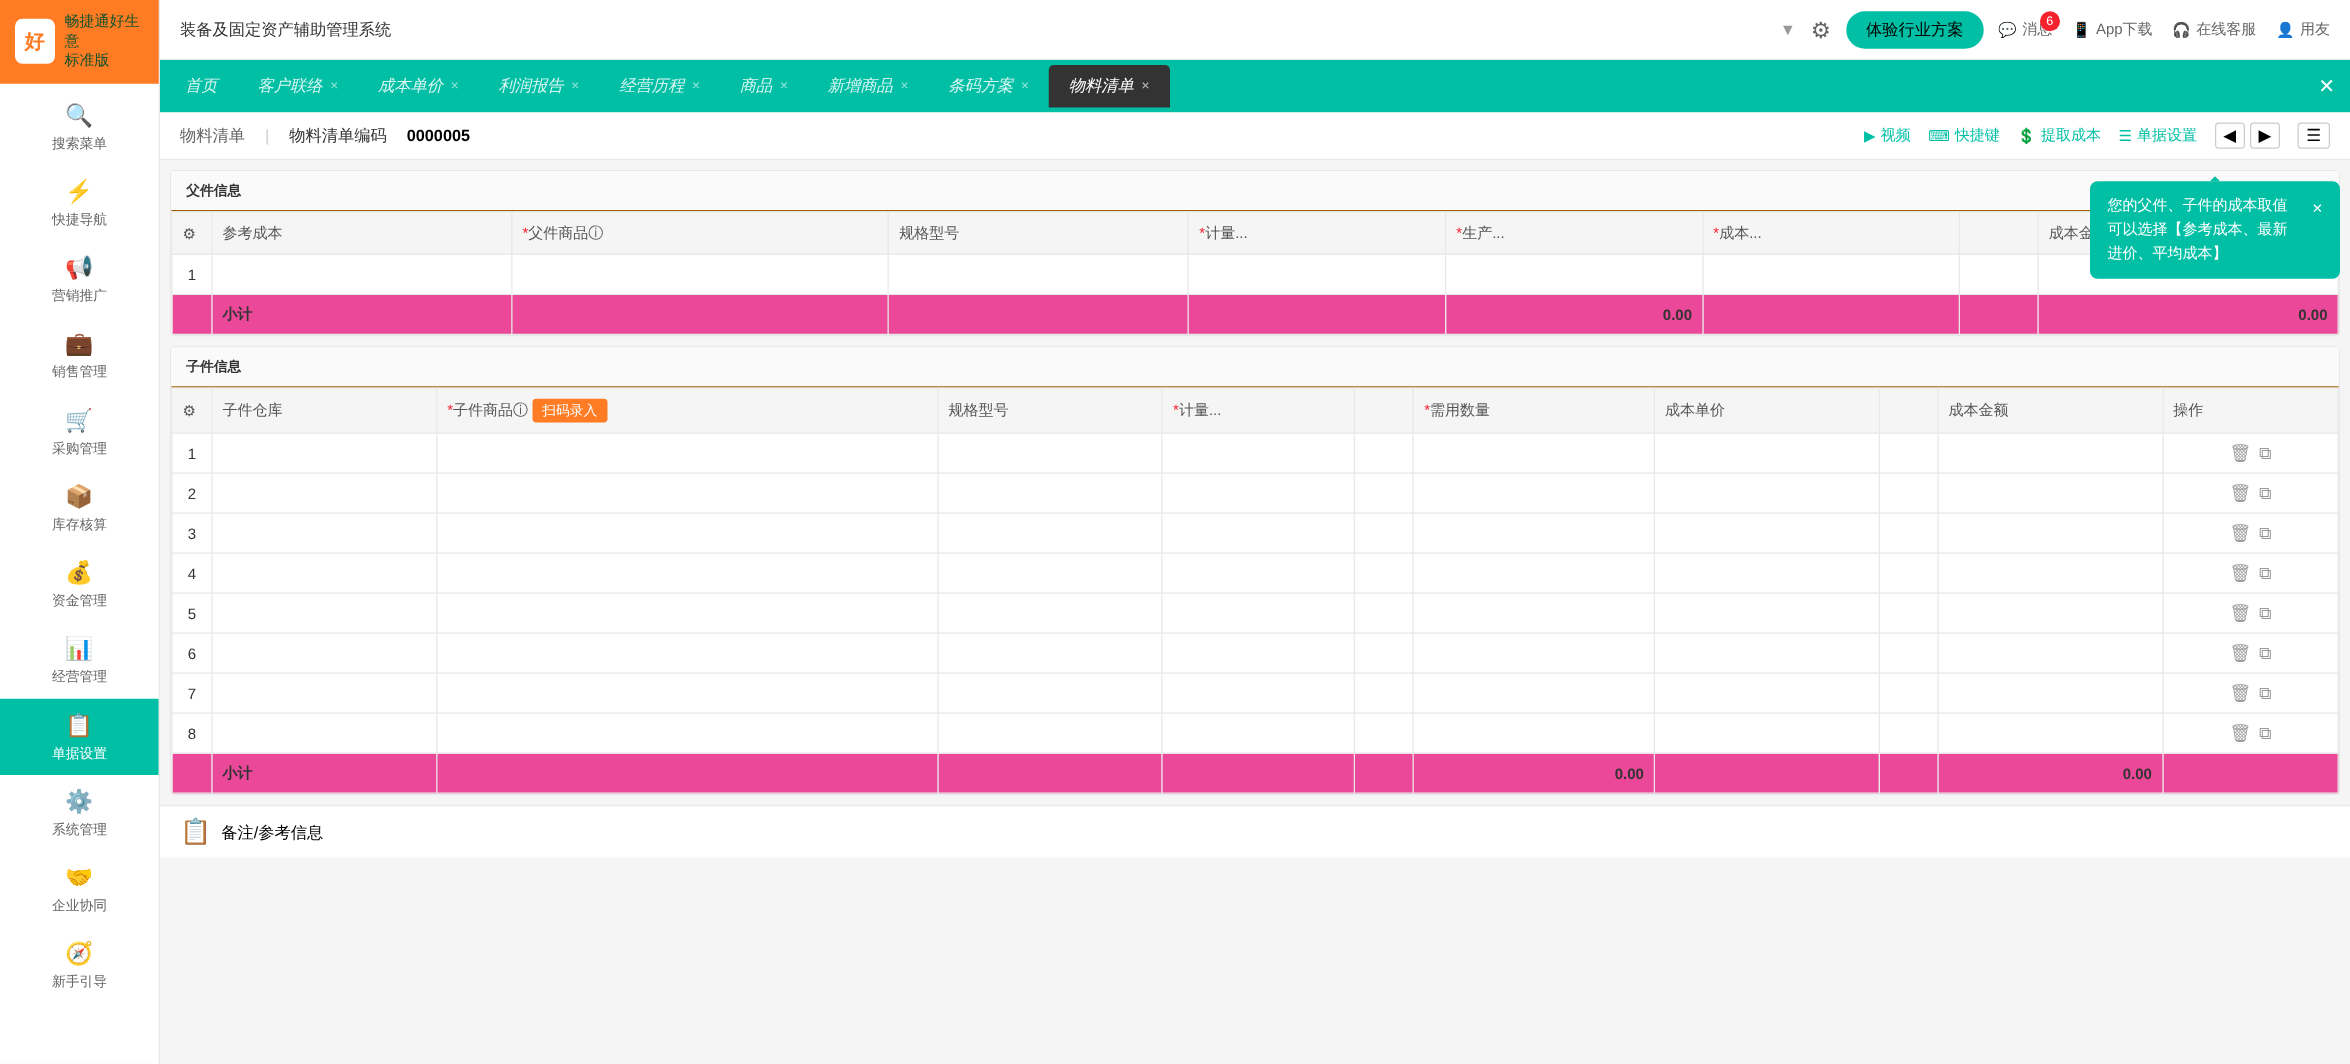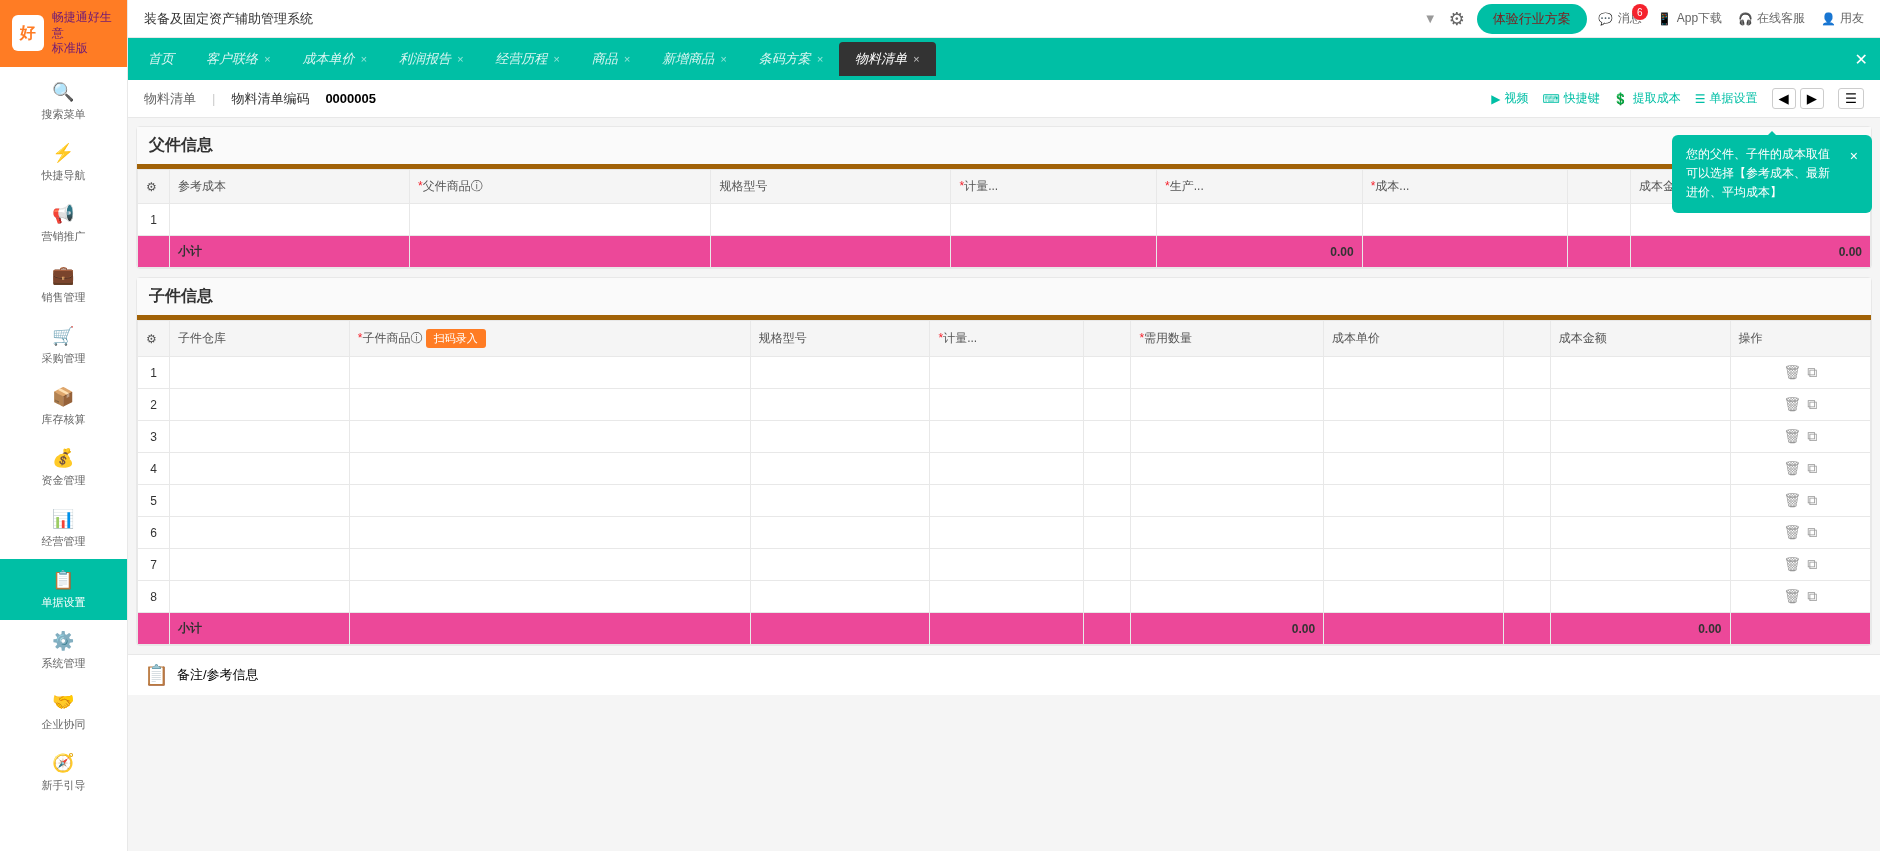--- a/index.html
+++ b/index.html
@@ -2,34 +2,34 @@
 <html><head>
   <meta charset="utf-8">
   <style>
     * { box-sizing: border-box; margin: 0; padding: 0; }
     body { font-family: 'Microsoft YaHei', Arial, sans-serif; font-size: 13px; background: #f5f5f5; display: flex; height: 851px; overflow: hidden; }
 
     
     .sidebar { width: 128px; background: #fff; display: flex; flex-direction: column; border-right: 1px solid #e8e8e8; flex-shrink: 0; }
     .sidebar-logo { background: #ff7c24; padding: 10px 12px; display: flex; align-items: center; gap: 8px; min-height: 50px; }
     .sidebar-logo-icon { width: 36px; height: 36px; background: #fff; border-radius: 6px; display: flex; align-items: center; justify-content: center; color: #ff7c24; font-size: 16px; font-weight: bold; }
-    .sidebar-logo-text { color: #701a75; font-size: 12px; line-height: 1.3; }
+    .sidebar-logo-text { color: #14532d; font-size: 12px; line-height: 1.3; }
     .sidebar-nav { flex: 1; overflow-y: auto; padding: 4px 0; }
     .sidebar-item { display: flex; flex-direction: column; align-items: center; padding: 10px 4px; cursor: pointer; color: #666; font-size: 11px; gap: 4px; }
     .sidebar-item.active { color: #fff; background: #00bfa5; }
     .sidebar-item-icon { font-size: 18px; }
     .sidebar-item-label { text-align: right; }
 
     
     .main { flex: 1; display: flex; flex-direction: column; overflow: hidden; }
 
     
-    .topbar { background: #fff; height: 38px; display: flex; align-items: center; padding: 0 16px; border-bottom: 1px solid #e8e8e8; gap: 12px; }
+    .topbar { background: #fff; height: 48px; display: flex; align-items: center; padding: 0 16px; border-bottom: 1px solid #e8e8e8; gap: 12px; }
     .topbar-title { font-size: 13px; color: #333; flex: 1; }
-    .topbar-btn { background: #00bfa5; color: #7f1d1d; border: none; padding: 6px 16px; border-radius: 20px; cursor: pointer; font-size: 13px; }
+    .topbar-btn { background: #00bfa5; color: #000000; border: none; padding: 6px 16px; border-radius: 20px; cursor: pointer; font-size: 13px; }
     .topbar-gear { color: #666; font-size: 18px; cursor: pointer; }
     .topbar-right { display: flex; align-items: center; gap: 16px; margin-left: auto; }
     .topbar-right-item { display: flex; align-items: center; gap: 4px; color: #666; font-size: 12px; cursor: pointer; position: relative; }
     .badge { background: #f5222d; color: #fff; border-radius: 10px; font-size: 10px; padding: 0 4px; min-width: 16px; height: 16px; display: flex; align-items: center; justify-content: center; position: absolute; top: -6px; right: -6px; }
 
     
     .nav-tabs { background: #00bfa5; display: flex; align-items: center; height: 42px; padding: 0 4px; overflow-x: auto; }
     .nav-tab { color: #fff; padding: 8px 16px; cursor: pointer; font-size: 13px; white-space: nowrap; display: flex; align-items: center; gap: 4px; opacity: 0.85; font-style: italic; }
     .nav-tab.active { background: #333; opacity: 1; border-radius: 4px 4px 0 0; }
     .nav-tab-close { font-size: 11px; margin-left: 2px; opacity: 0.7; }
@@ -38,21 +38,21 @@
     
     .page-content { flex: 1; background: #f5f5f5; overflow-y: auto; padding: 0; }
     .page-header { background: #fff; padding: 8px 16px; display: flex; align-items: center; gap: 16px; border-bottom: 1px solid #e8e8e8; }
     .page-header-breadcrumb { font-size: 13px; color: #666; }
     .page-header-sep { color: #ccc; }
     .page-header-code { font-size: 13px; color: #333; }
     .toolbar-btn { display: flex; align-items: center; gap: 4px; color: #00bfa5; font-size: 12px; cursor: pointer; }
 
     
     .section { background: #fff; margin: 8px; border-radius: 4px; border: 1px solid #e8e8e8; }
-    .section-title { padding: 8px 12px; font-size: 16px; font-weight: bold; color: #333; background: #fafafa; border-bottom: 5px solid #a16207; }
+    .section-title { padding: 8px 12px; font-size: 11px; font-weight: bold; color: #333; background: #fafafa; border-bottom: 1px solid #a16207; }
 
     
     .data-table { width: 100%; border-collapse: collapse; font-size: 12px; }
     .data-table th { background: #f5f5f5; padding: 8px 8px; text-align: left; border: 1px solid #e8e8e8; color: #555; font-weight: normal; white-space: nowrap; }
     .data-table td { padding: 6px 8px; border: 1px solid #e8e8e8; color: #333; height: 32px; }
     .data-table .subtotal td { background: #ec4899; font-weight: bold; color: #333; }
     .required-mark { color: #f5222d; }
     .col-settings { width: 32px; text-align: center; }
     .col-num { width: 32px; text-align: center; color: #999; }
 

